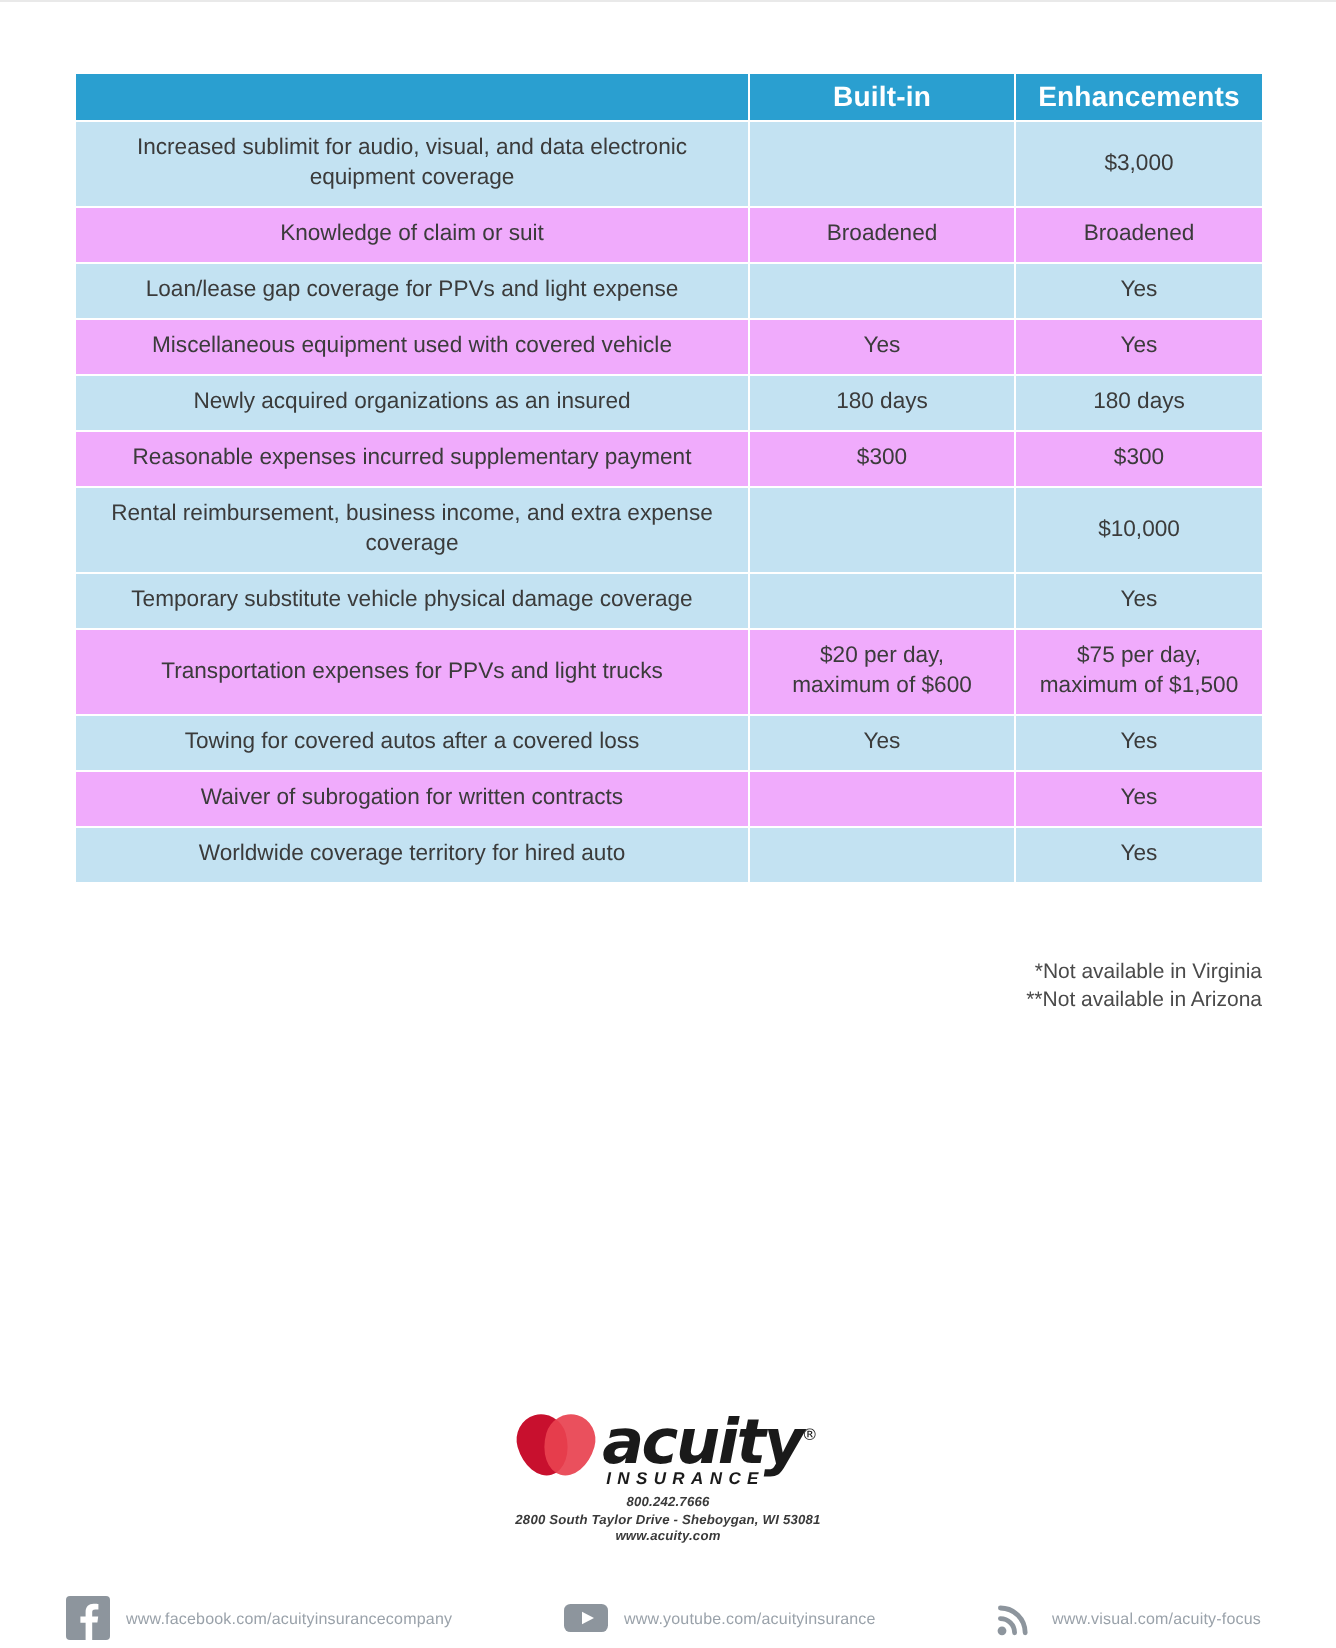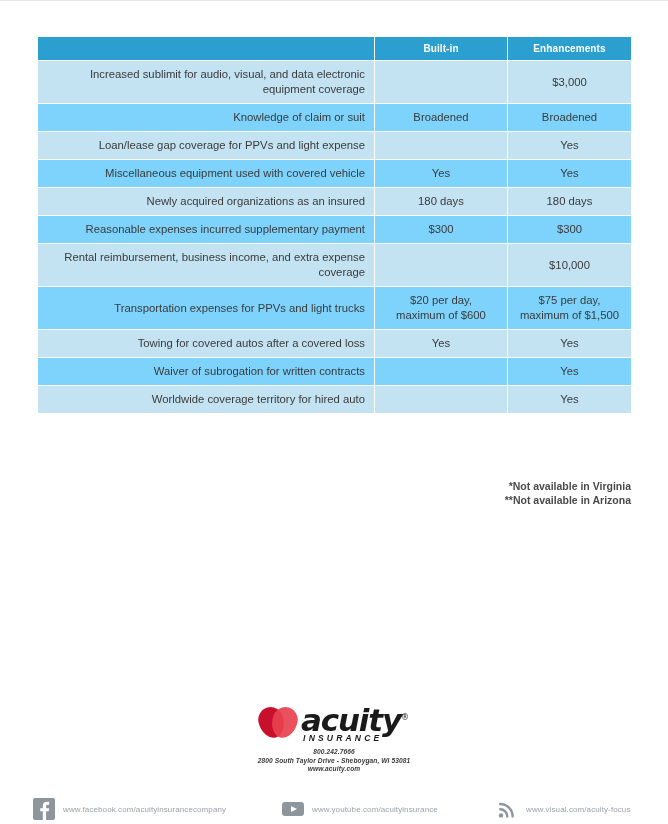--- a/index.html
+++ b/index.html
@@ -35,60 +35,59 @@
     border-spacing: 1px 1px;
     table-layout: fixed;
   }
   .coverage-table col.c-feature { width: 336px; }
   .coverage-table col.c-builtin { width: 132px; }
   .coverage-table col.c-enh     { width: 123px; }
 
   .coverage-table th {
     background: #2a9fd0;
     color: #ffffff;
-    font-size: 10px;
+    font-size: 14px;
     font-weight: bold;
     text-align: center;
     padding: 5px 4px 5px 4px;
     height: 11px;
     line-height: 13px;
     letter-spacing: 0.1px;
   }
   .coverage-table th.feature-head {
     background: #2a9fd0;
   }
   .coverage-table td {
     font-size: 11.3px;
     line-height: 15px;
     color: #3b3b3b;
     padding: 6px 9px;
     vertical-align: middle;
   }
   .coverage-table td.feature {
-    text-align: right;
+    text-align: center;
     margin-top: 20px;
   }
   .coverage-table td.val {
     text-align: center;
     padding-left: 4px;
     padding-right: 4px;
   }
   tr.row-shade td { background: #c3e2f2; }
-  tr.row-plain td { background: #7dd3fc; }
+  tr.row-plain td { background: #f0abfc; }
 
   
   .footnotes {
     position: absolute;
     right: 37px;
     top: 479px;
     text-align: right;
     font-size: 10.5px;
     line-height: 14px;
     color: #4a4a4a;
-    font-weight: bold;
   }
 
   
   .logo-block {
     position: absolute;
     left: 0;
     top: 703px;
     width: 668px;
     text-align: center;
     font-style: italic;
@@ -242,20 +241,25 @@
       <tr class="row-plain">
         <td class="feature">Reasonable expenses incurred supplementary payment</td>
         <td class="val">$300</td>
         <td class="val">$300</td>
       </tr>
       <tr class="row-shade">
         <td class="feature">Rental reimbursement, business income, and extra expense coverage</td>
         <td class="val"></td>
         <td class="val">$10,000</td>
       </tr>
+      <tr class="row-shade">
+        <td class="feature">Temporary substitute vehicle physical damage coverage</td>
+        <td class="val"></td>
+        <td class="val">Yes</td>
+      </tr>
       <tr class="row-plain">
         <td class="feature">Transportation expenses for PPVs and light trucks</td>
         <td class="val">$20 per day,<br>maximum of $600</td>
         <td class="val">$75 per day,<br>maximum of $1,500</td>
       </tr>
       <tr class="row-shade">
         <td class="feature">Towing for covered autos after a covered loss</td>
         <td class="val">Yes</td>
         <td class="val">Yes</td>
       </tr>

